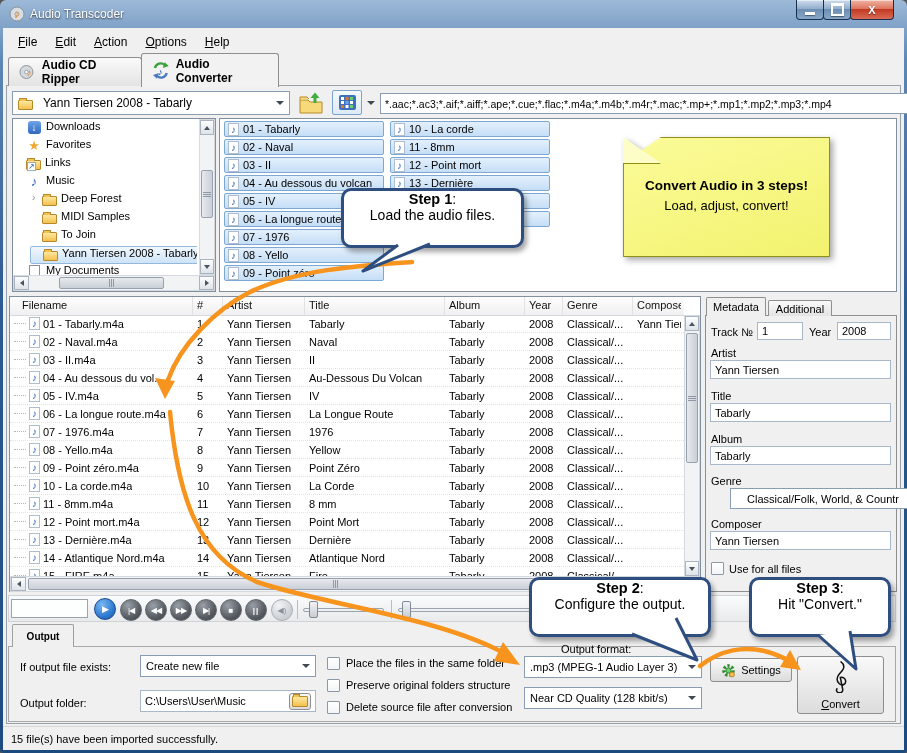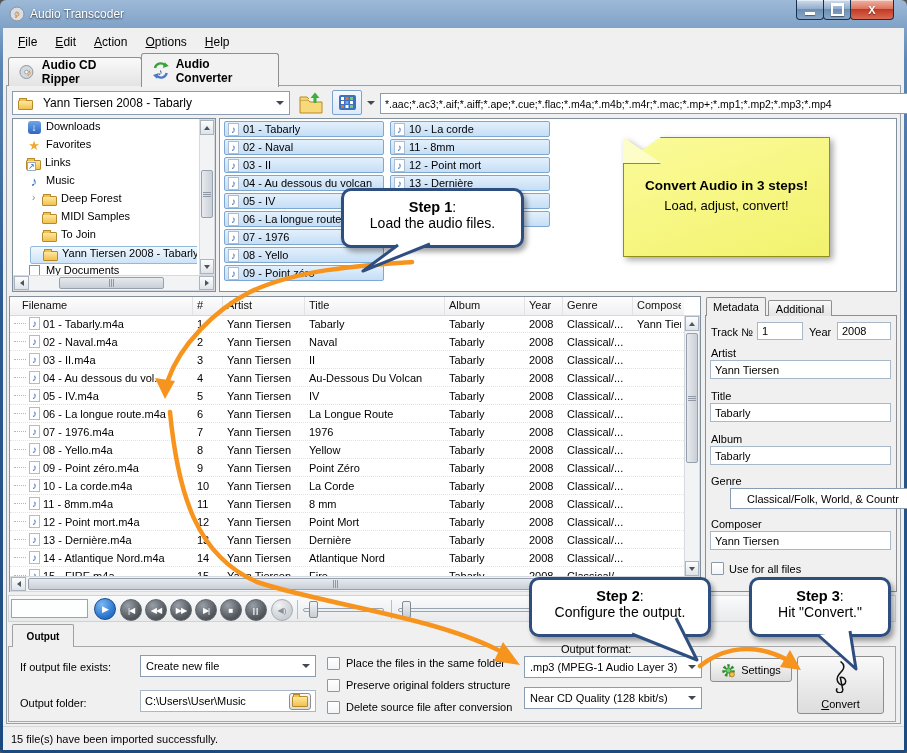--- a/index.html
+++ b/index.html
@@ -142,21 +142,21 @@
   .convert-btn{left:797px;top:656px;width:87px;height:58px;flex-direction:column;justify-content:space-between;padding:4px 0 3px;}
   .convert-label{display:block;font-size:11px;}
   .convert-label::first-letter{text-decoration:underline;}
 
   
   .statusbar{left:3px;top:726px;width:901px;height:24px;background:#f0f0f0;border-top:1px solid #d7d7d7;display:flex;align-items:center;padding-left:8px;box-sizing:border-box;font-size:11px;}
 
   
   .overlay{left:0;top:0;width:907px;height:753px;z-index:50;pointer-events:none;}
   .callout{z-index:60;background:#fff;border:3px solid #2e4e80;border-radius:10px;box-shadow:3px 4px 5px rgba(0,0,0,.35);
-    text-align:center;font-size:14px;box-sizing:border-box;padding-top:8px;}
+    text-align:center;font-size:14px;box-sizing:border-box;}
   .callout b{font-size:14.5px;}
   .callout-tail{position:absolute;z-index:61;pointer-events:none;}
   .step1{left:341px;top:188px;width:183px;height:60px;}
   .step2{left:529px;top:577px;width:182px;height:60px;}
   .step3{left:749px;top:577px;width:142px;height:60px;}
 </style>
 </head>
 <body>
 
 <div id="screen">

